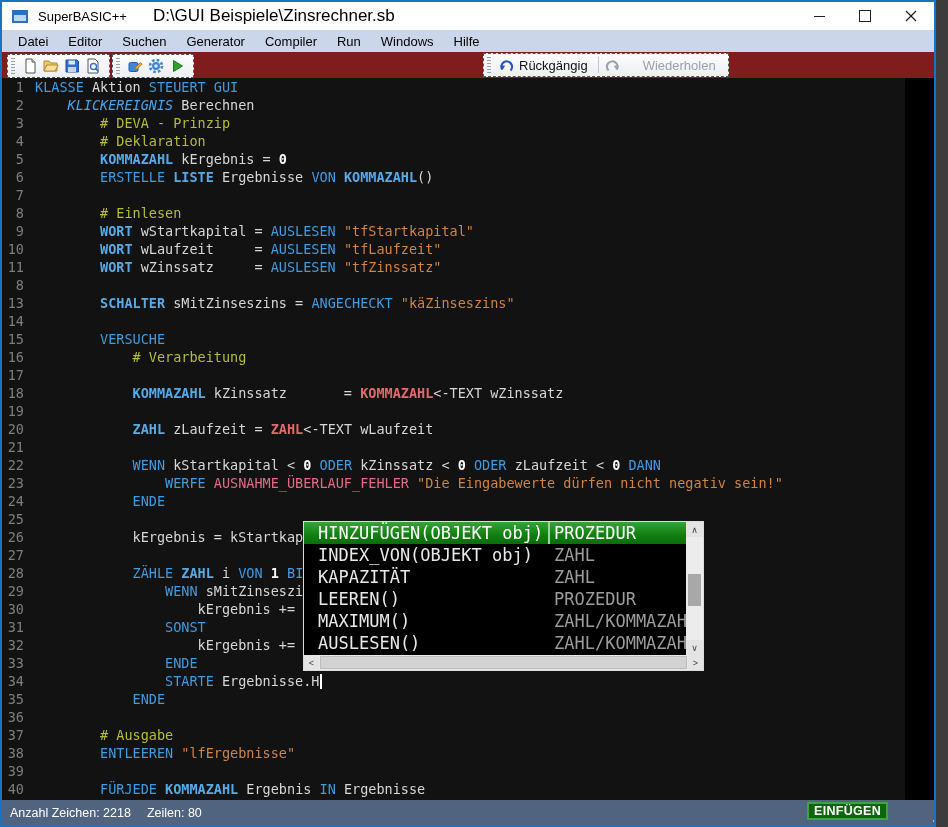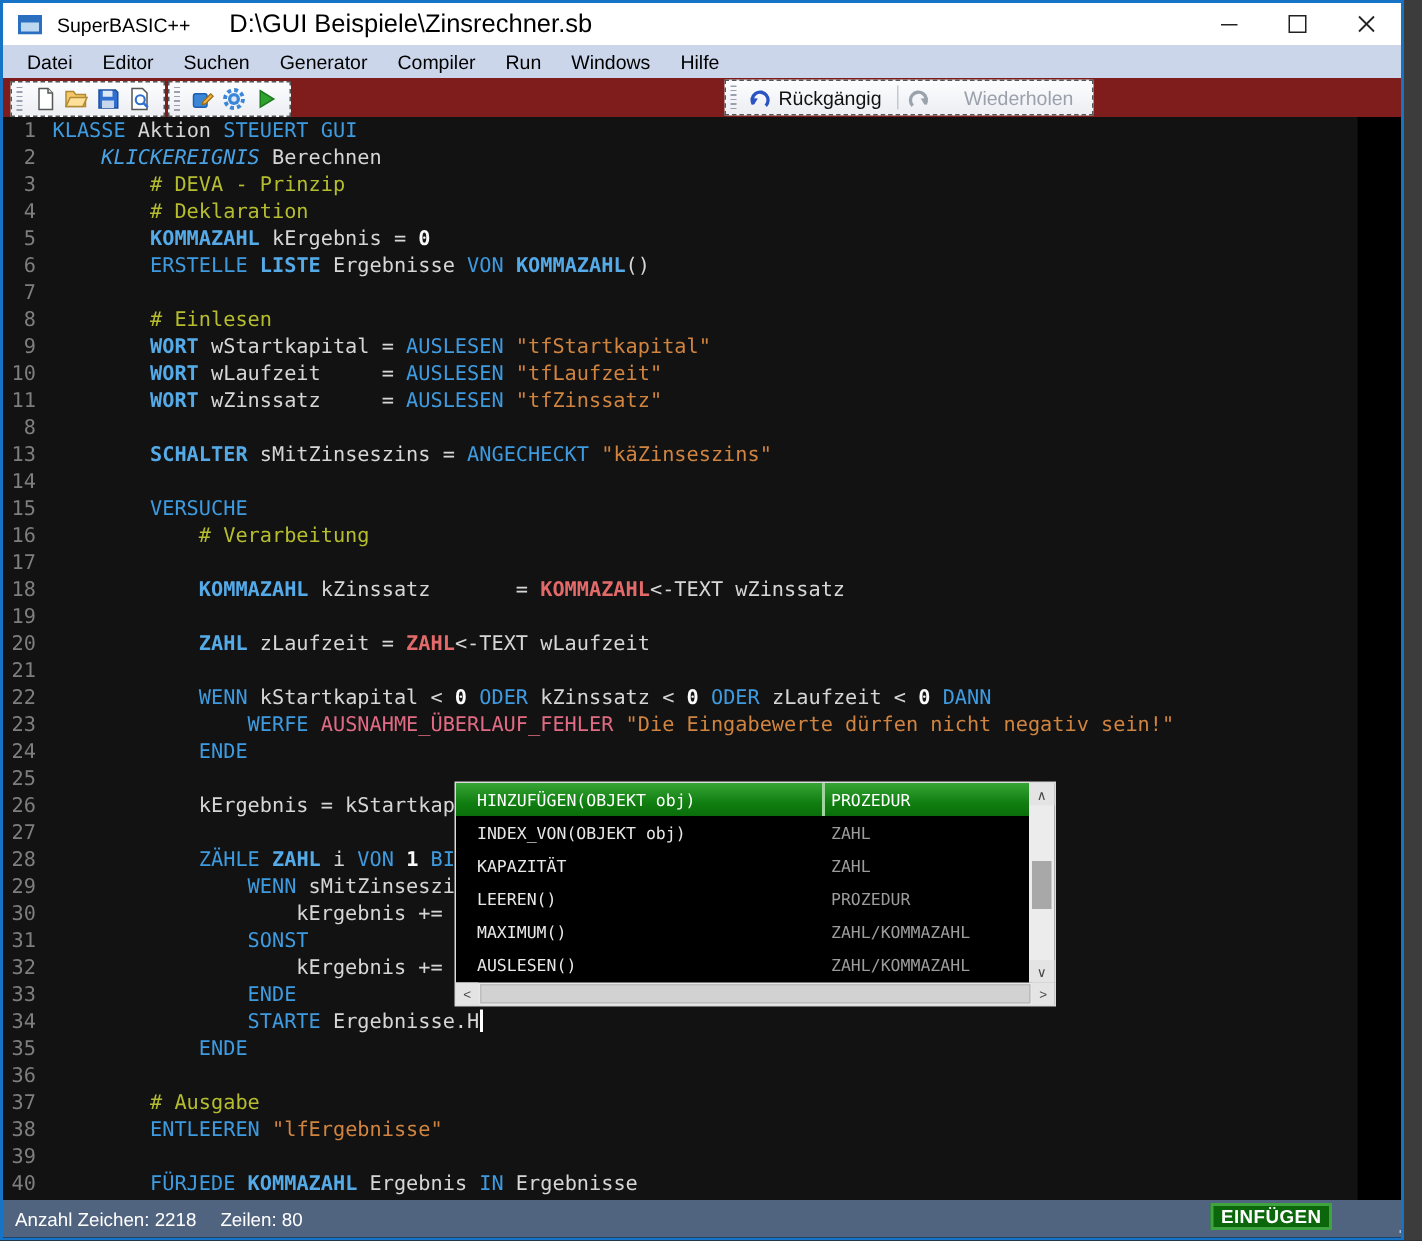--- a/index.html
+++ b/index.html
@@ -47,21 +47,21 @@
   .tok-c{color:#b5bd2f;}
   .tok-s{color:#d0843f;}
   .tok-x{color:#e16b84;}
   .tok-cv{color:#e26a6a;font-weight:bold;}
   .caret{display:inline-block;width:2px;height:15px;background:#ffffff;vertical-align:-3px;}
   
   .popup{position:absolute;left:301px;top:519px;width:401px;height:150px;
     background:#000;border:1px solid #dcdcdc;box-sizing:border-box;}
   .ac-list{position:absolute;left:0;top:0;right:17px;height:132px;overflow:hidden;}
   .ac-row{display:flex;height:22px;align-items:center;padding-left:14px;
-    font-family:"DejaVu Sans Mono",monospace;font-size:11px;position:relative;}
+    font-family:"DejaVu Sans Mono",monospace;font-size:17px;position:relative;}
   .ac-name{width:236px;color:#e8e8e8;flex:none;}
   .ac-type{color:#9c9c9c;}
   .ac-row.sel{background:linear-gradient(180deg,#36a536 0%,#107e10 60%,#0a6e0a 100%);}
   .ac-row.sel .ac-name,.ac-row.sel .ac-type{color:#ffffff;}
   .ac-row.sel .ac-divider{position:absolute;left:244px;top:0;width:2px;height:100%;background:#9fd49f;}
   .vscroll{position:absolute;right:0;top:0;width:17px;height:133px;background:#ececec;}
   .scroll-btn{height:15px;display:flex;align-items:center;justify-content:center;
     font-size:9px;color:#444;background:#e4e4e4;}
   .scroll-btn.down{position:absolute;bottom:0;left:0;right:0;}
   .vthumb{position:absolute;left:2px;right:2px;top:52px;height:32px;background:#a8a8a8;}

